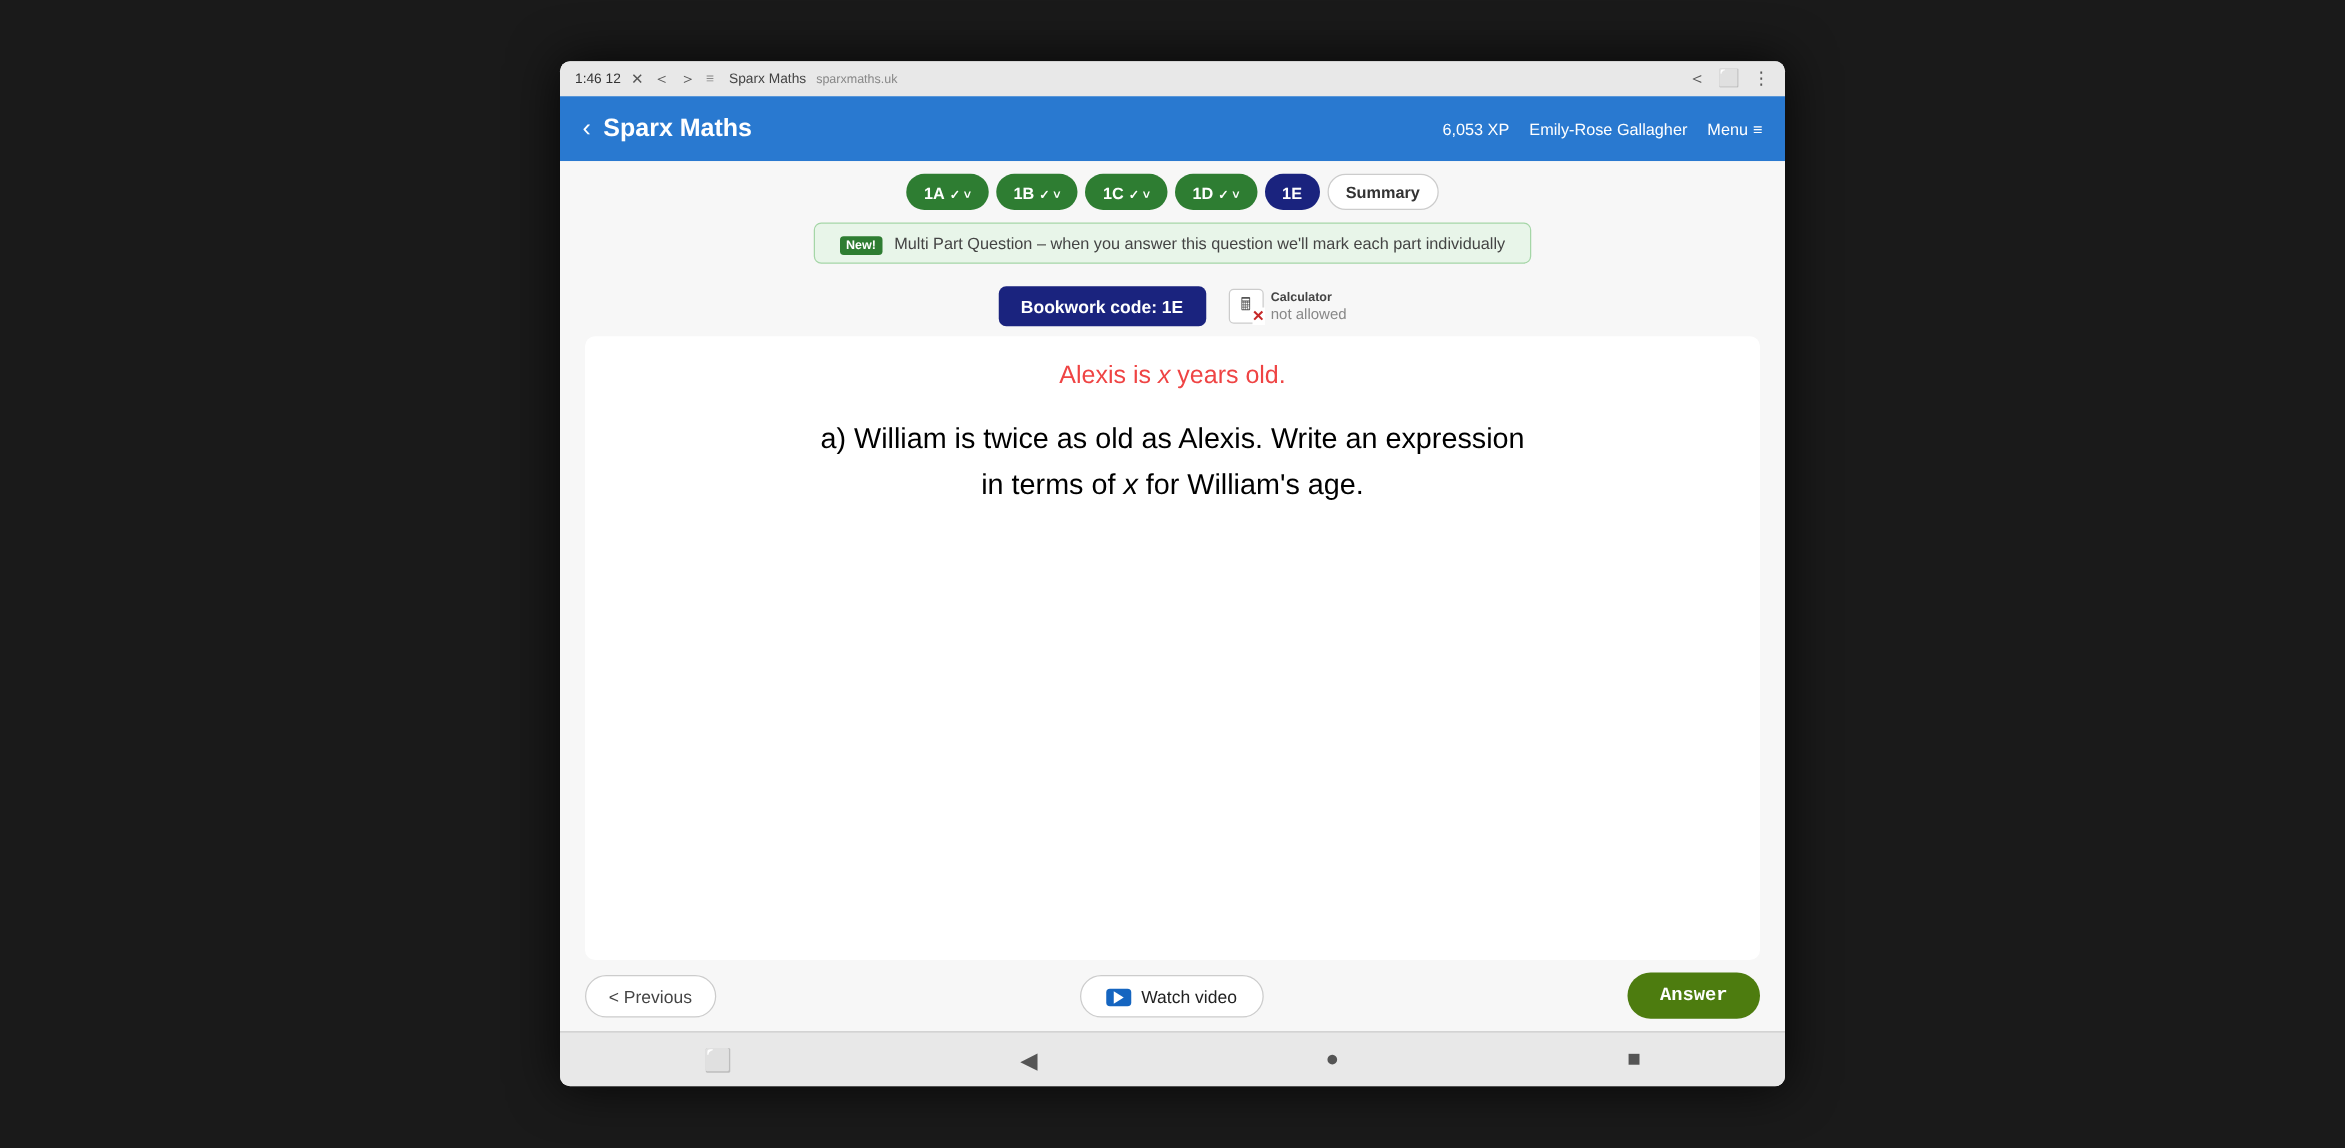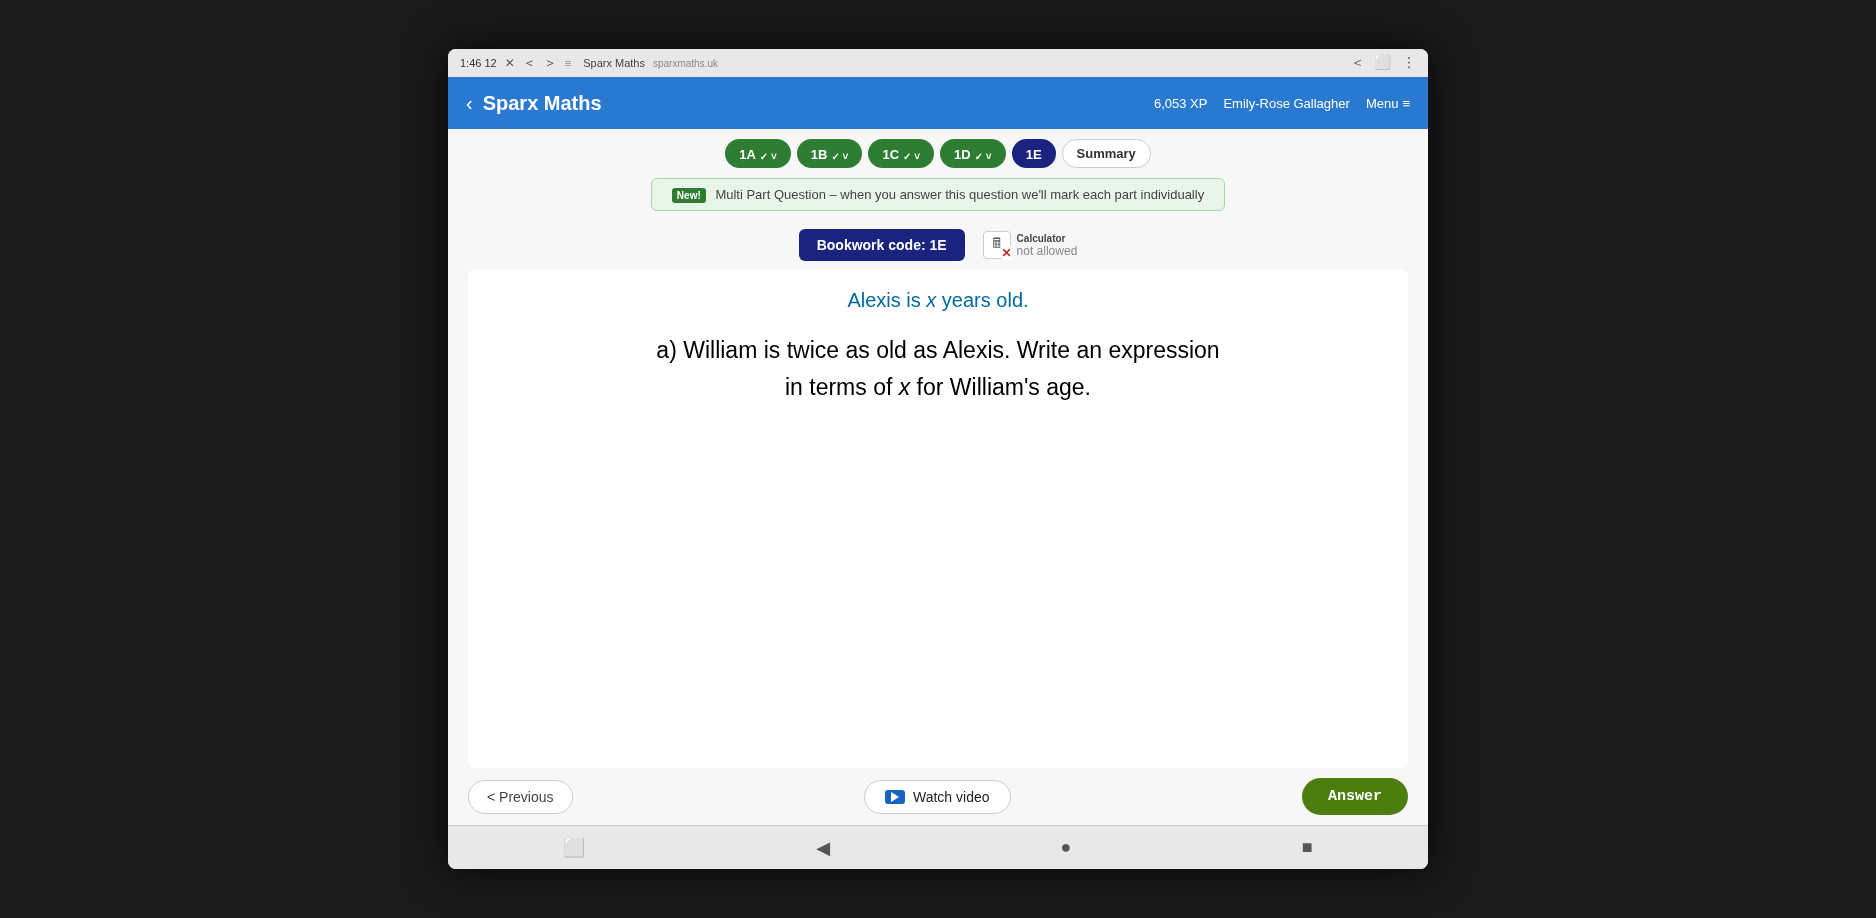--- a/index.html
+++ b/index.html
@@ -228,21 +228,21 @@
       align-items: center;
       justify-content: flex-start;
       padding: 10px 40px;
       background: white;
       margin: 0 20px 0 20px;
       border-radius: 8px;
     }
 
     .question-intro {
       font-size: 20px;
-      color: #0369a1;
+      color: #ef4444;
       margin-bottom: 20px;
       text-align: center;
       margin-top: 10px;
     }
 
     
     .bottom-bar {
       display: flex;
       align-items: center;
       justify-content: space-between;
@@ -265,21 +265,21 @@
 
     .watch-video-btn {
       background: white;
       border: 1px solid #ccc;
       border-radius: 20px;
       padding: 8px 20px;
       font-size: 14px;
       color: #222;
       cursor: pointer;
       display: flex;
-      align-items: center;
+      align-items: flex-end;
       gap: 8px;
     }
 
     .watch-video-btn .video-icon {
       width: 20px;
       height: 14px;
       background: #1565c0;
       border-radius: 3px;
       display: flex;
       align-items: center;

